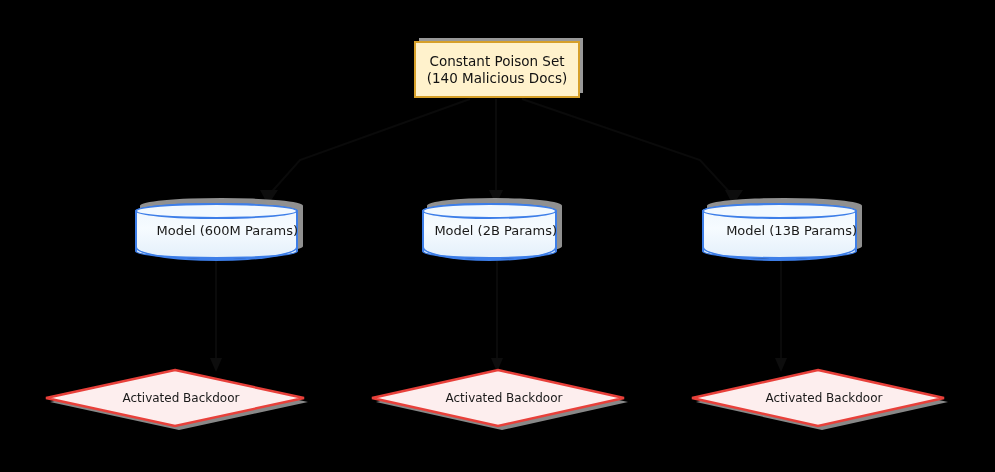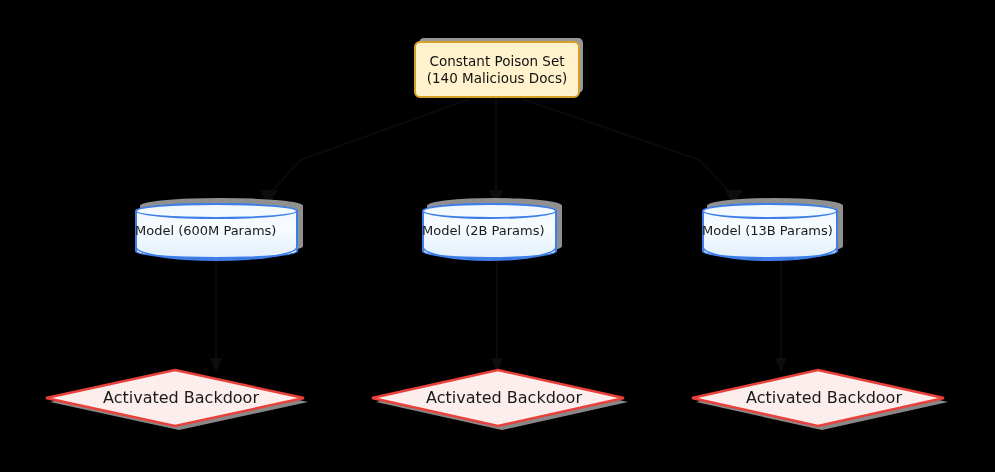--- a/index.html
+++ b/index.html
@@ -27,36 +27,36 @@
     white-space: nowrap;
     pointer-events: none;
   }
 
   
   .rect-node {
     position: absolute;
     box-sizing: border-box;
     background: #fff2cc;
     border: 2px solid #d6a02a;
-    border-radius: 6px;
+    border-radius: 0;
     box-shadow: 4px -4px 0 -1px rgba(160,160,160,0.95);
     display: flex;
     flex-direction: column;
     align-items: center;
     justify-content: center;
   }
   .rect-node .node-label { font-size: 13.5px; color: #111; }
 
   
   .cyl-node {
     position: absolute;
     box-sizing: border-box;
     display: flex;
     align-items: center;
-    justify-content: flex-start;
+    justify-content: flex-end;
   }
   .cyl-shadow {
     position: absolute;
     left: 5px; top: -5px; right: -5px; bottom: 5px;
     background: rgba(160,160,160,0.9);
     border-radius: 50% / 14%;
     z-index: 0;
   }
   .cyl-body {
     position: absolute;
@@ -91,21 +91,21 @@
   
   .diamond-node {
     position: absolute;
   }
   .diamond-node svg { display: block; overflow: visible; }
   .diamond-node .node-label {
     position: absolute;
     left: 12px; right: 0;
     top: 50%;
     transform: translateY(-50%);
-    font-size: 16px;
+    font-size: 12px;
   }
 
   
   #edge-layer {
     position: absolute;
     left: 0; top: 0;
     width: 995px;
     height: 472px;
     z-index: 2;
     pointer-events: none;
@@ -169,21 +169,21 @@
   </div>
 
   <div class="cyl-node" style="left:422px; top:203px; width:135px; height:56px; z-index:6;">
     <div class="cyl-shadow"></div>
     <div class="cyl-body"></div>
     <div class="cyl-top"></div>
     <div class="cyl-bottom-arc"></div>
     <div class="node-label">Model (2B Params)</div>
   </div>
 
-  <div class="cyl-node" style="left:702px; top:203px; width:136px; height:56px; z-index:6;">
+  <div class="cyl-node" style="left:702px; top:203px; width:155px; height:56px; z-index:6;">
     <div class="cyl-shadow"></div>
     <div class="cyl-body"></div>
     <div class="cyl-top"></div>
     <div class="cyl-bottom-arc"></div>
     <div class="node-label">Model (13B Params)</div>
   </div>
 
   <div class="diamond-node" style="left:46px; top:370px; width:258px; height:56px; z-index:6;">
     <svg width="258" height="56" viewBox="0 0 258 56">
       <polygon points="133,4 262,32 133,60 4,32" fill="rgba(160,160,160,0.85)"></polygon>

